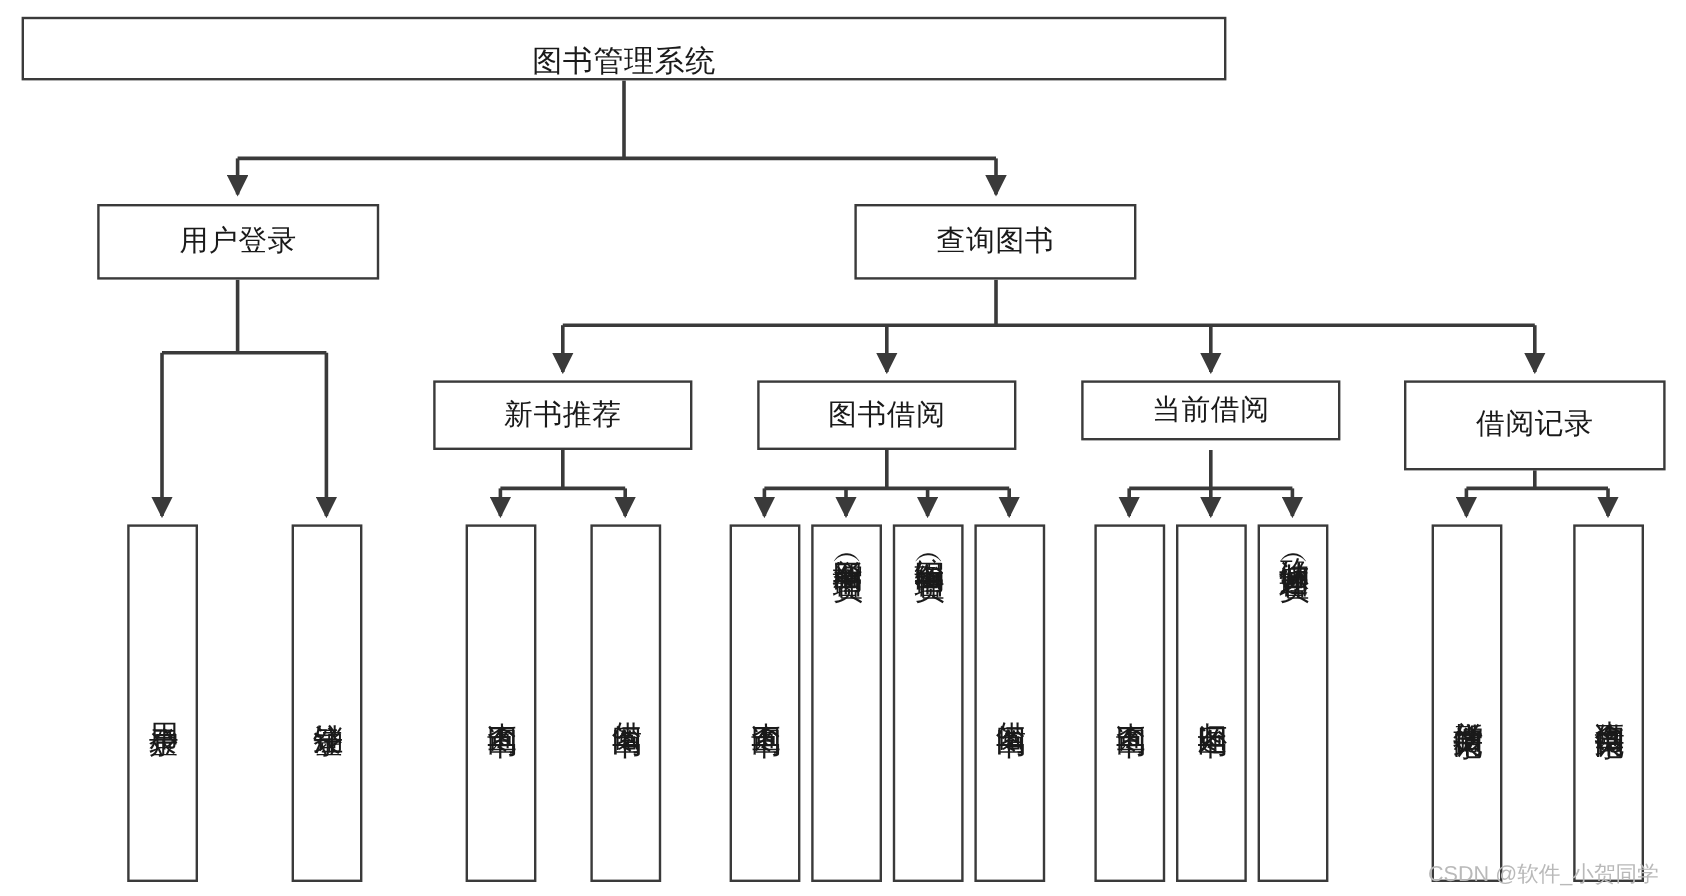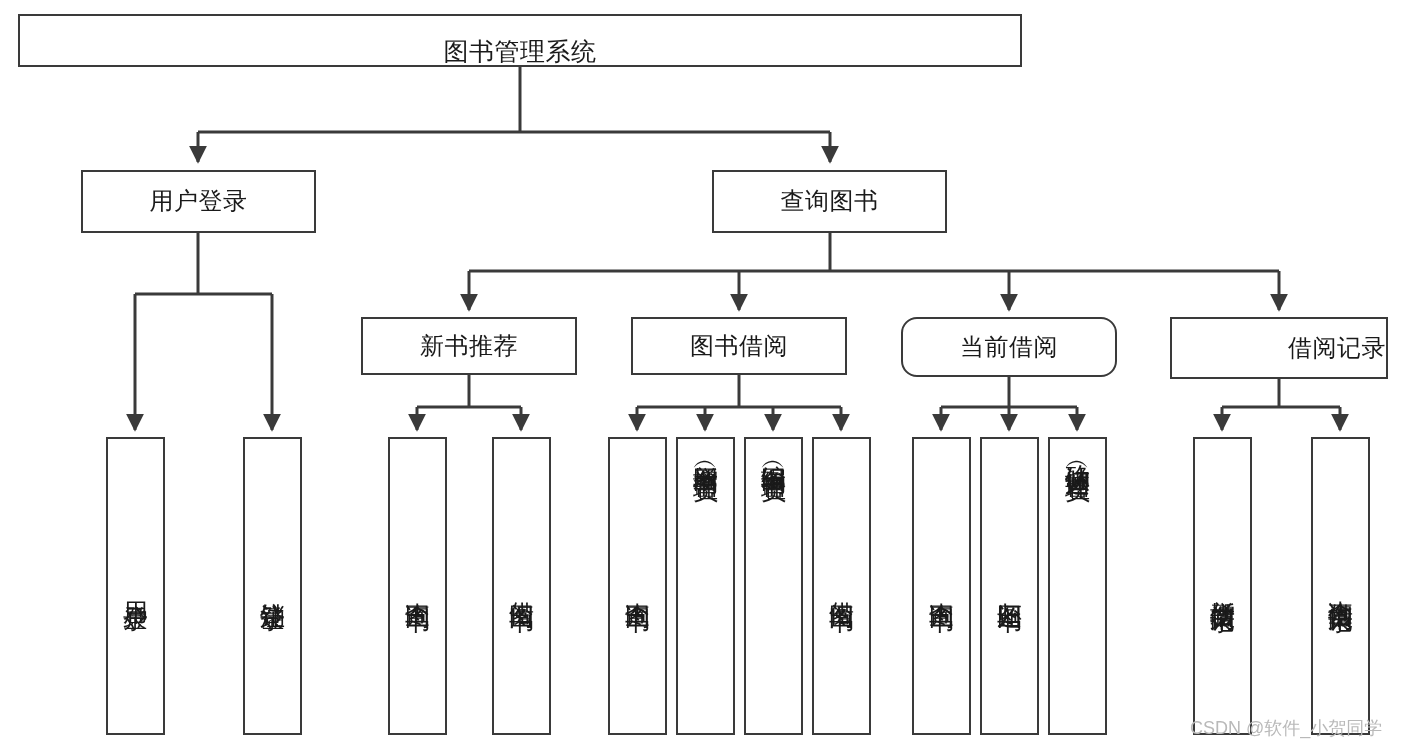--- a/index.html
+++ b/index.html
@@ -141,24 +141,24 @@
   <div class="node horiz" style="left:712px; top:170px; width:235px; height:63px;">
     <span class="label">查询图书</span>
   </div>
 
   <div class="node horiz" style="left:361px; top:317px; width:216px; height:58px;">
     <span class="label">新书推荐</span>
   </div>
   <div class="node horiz" style="left:631px; top:317px; width:216px; height:58px;">
     <span class="label">图书借阅</span>
   </div>
-  <div class="node horiz" style="left:901px; top:317px; width:216px; height:60px;border-radius:16px;">
+  <div class="node horiz" style="left:901px; top:317px; width:216px; height:50px;">
     <span class="label">当前借阅</span>
   </div>
-  <div class="node horiz" style="left:1170px; top:317px; width:218px; height:62px;justify-content:flex-end;">
+  <div class="node horiz" style="left:1170px; top:317px; width:218px; height:75px;">
     <span class="label">借阅记录</span>
   </div>
 
   <div class="node vert centered" style="left:106px; top:437px; width:59px; height:298px;">
     <span class="label">用户登录</span>
   </div>
   <div class="node vert centered" style="left:243px; top:437px; width:59px; height:298px;">
     <span class="label">注销登录</span>
   </div>
 

